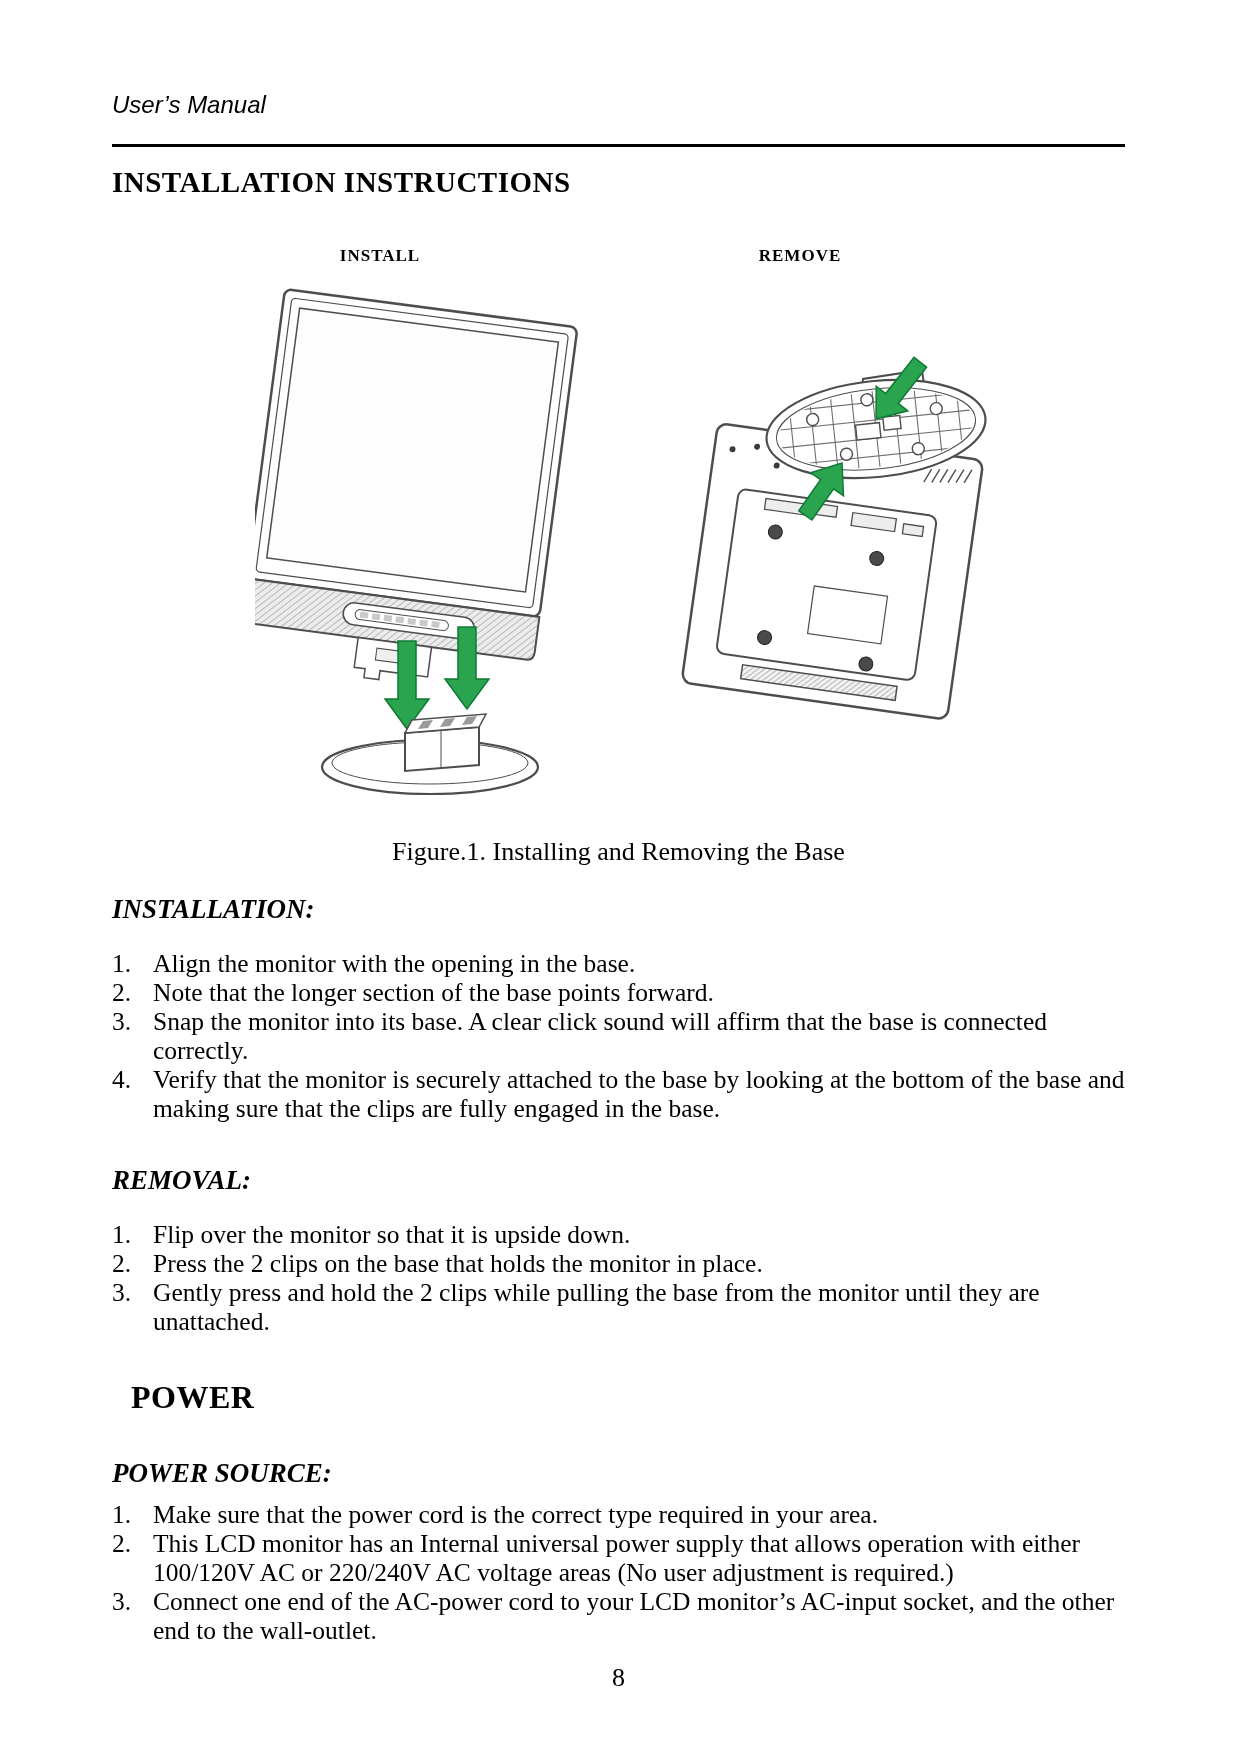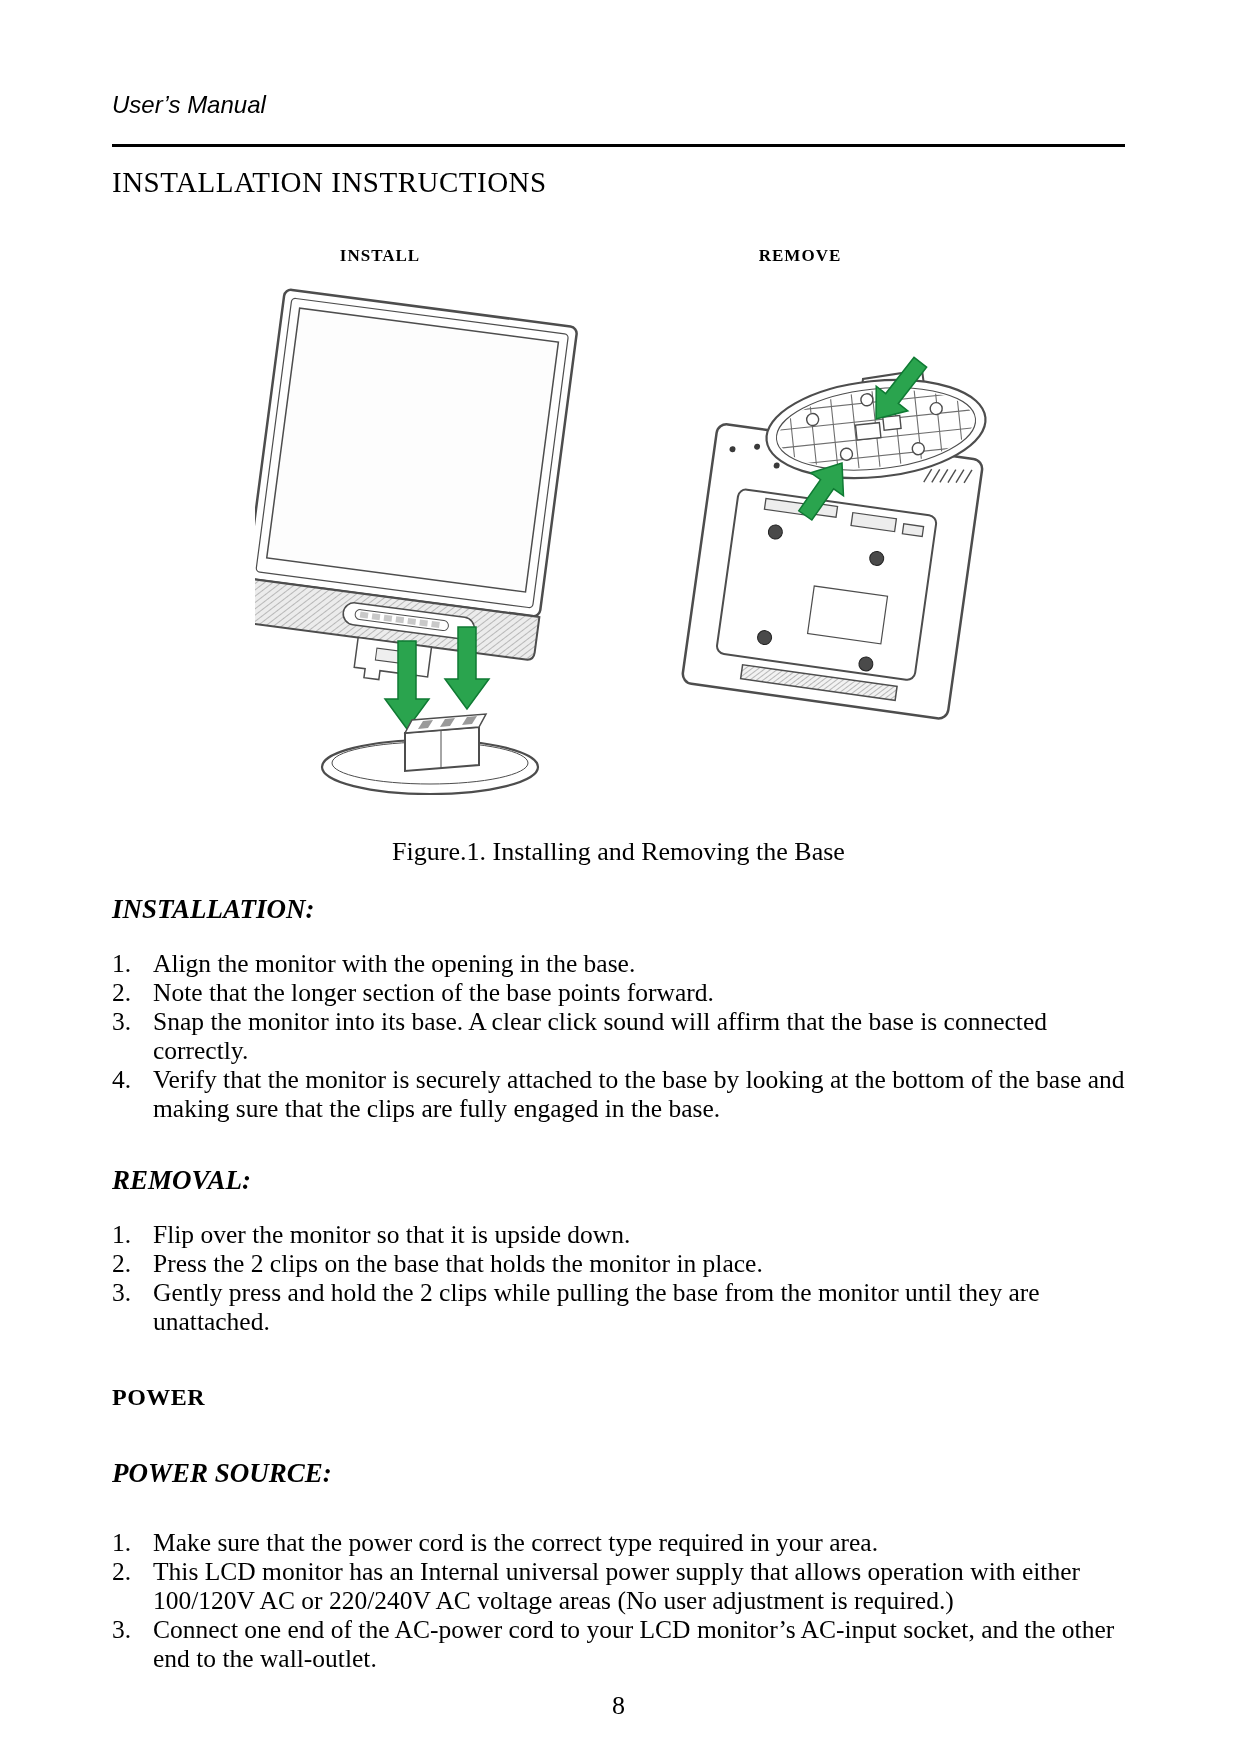--- a/index.html
+++ b/index.html
@@ -14,21 +14,21 @@
   .manual-header{
     margin-top:90px;
     padding-bottom:24px;
     border-bottom:3px solid #000;
     font-family:"Liberation Sans","DejaVu Sans",sans-serif;
     font-weight:normal;font-style:italic;
     font-size:24px;line-height:30px;
   }
   h1.page-title{
     margin:18px 0 0 0;
-    font-size:29px;line-height:34px;font-weight:normal;
+    font-size:29px;line-height:34px;font-weight:bold;
     letter-spacing:.5px;
   }
   
   .figure-area{position:relative;height:558px;margin-top:42px;}
   .fig-label{
     position:absolute;top:0;width:200px;text-align:center;
     font-weight:bold;font-size:17px;line-height:30px;letter-spacing:1px;
   }
   .fig-label.install{left:168px;}
   .fig-label.remove{left:588px;}
@@ -36,28 +36,28 @@
   .fig-svg.install{left:143px;}
   .fig-svg.remove{left:568px;}
   .figure-caption{margin-top:38px;text-align:center;font-size:26px;line-height:29px;}
   
   h2.sub{
     margin:0;font-weight:bold;font-style:italic;
     font-size:27px;line-height:30px;
   }
   h2#installation-heading{margin-top:28px;}
   h2#removal-heading{margin-top:42px;}
-  h2#power-heading{margin-top:44px;font-style:normal;font-size:24px;line-height:34px;letter-spacing:.5px;}
+  h2#power-heading{margin-top:44px;font-style:normal;font-size:32px;line-height:34px;letter-spacing:.5px;margin-left:19px;}
   h2#power-source-heading{margin-top:44px;}
   
   ol.steps{
     list-style:none;counter-reset:step;
     margin:25px 0 0 0;padding:0 0 0 41px;
   }
-  ol#power-list{margin-top:40px;}
+  ol#power-list{margin-top:12px;}
   ol.steps li{
     counter-increment:step;
     position:relative;
     white-space:pre-line;
   }
   ol.steps li::before{
     content:counter(step) ".";
     position:absolute;left:-41px;top:0;
   }
   .page-number{margin-top:18px;text-align:center;font-size:26px;line-height:29px;}

